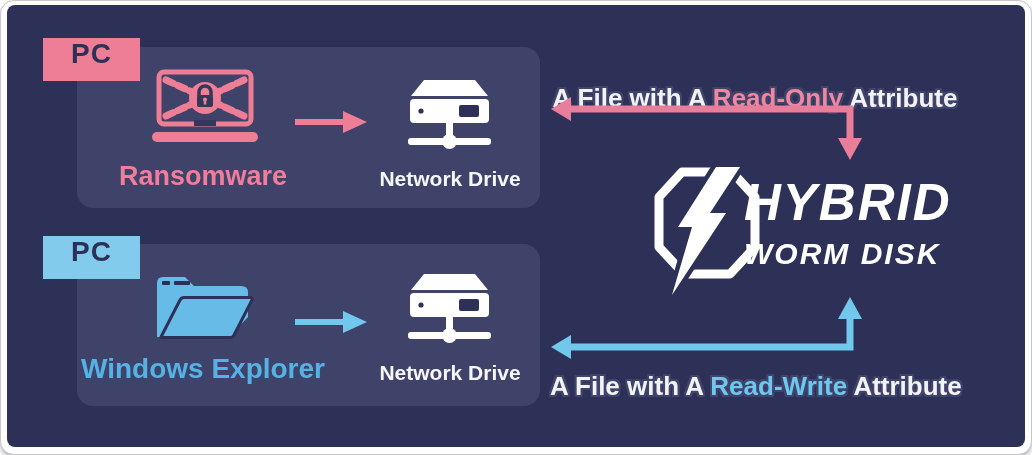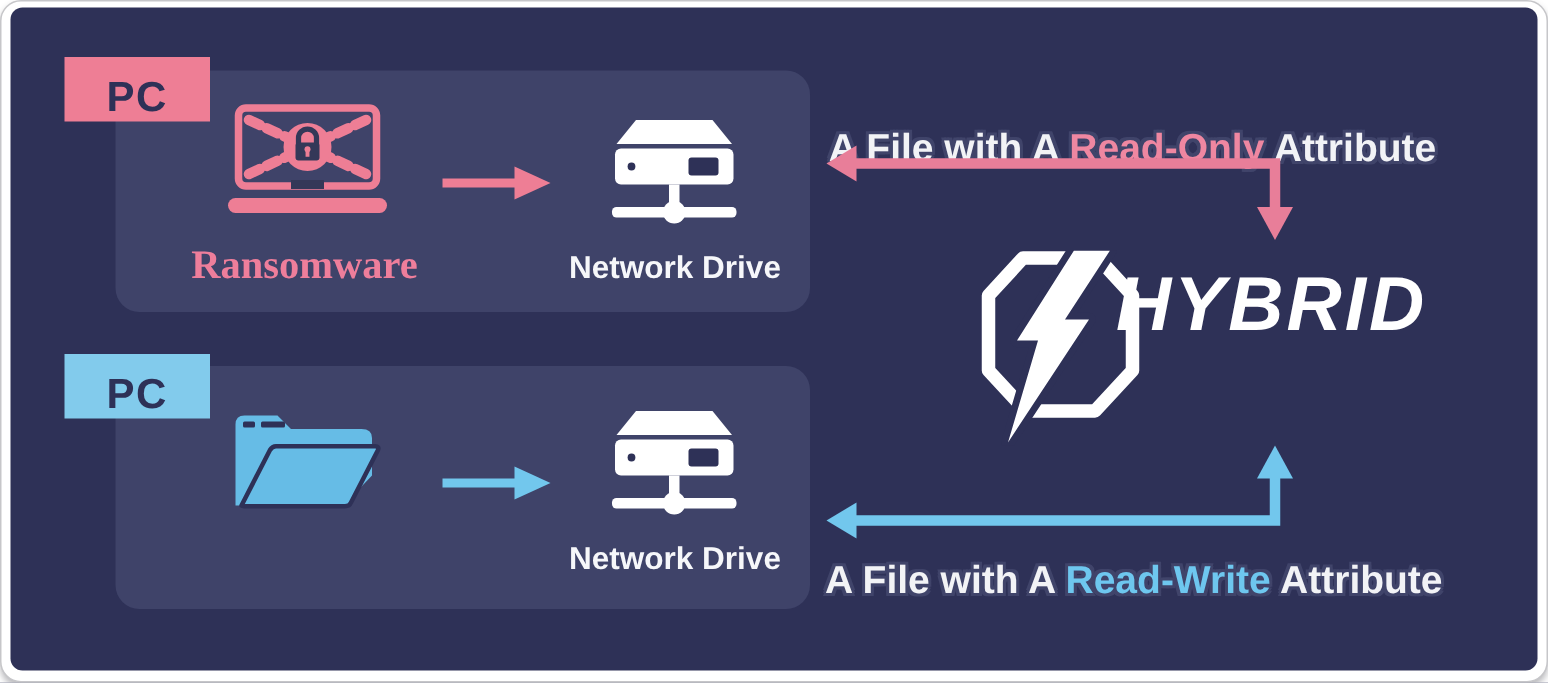--- a/index.html
+++ b/index.html
@@ -15,30 +15,30 @@
     position:absolute;left:6px;top:4px;right:6px;bottom:7px;
     background:#2e3157;border-radius:8px;overflow:hidden;
   }
   .panel{
     position:absolute;background:#3f4369;border-radius:16px;
   }
   .panel.top{left:70px;top:42px;width:463px;height:161px;}
   .panel.bottom{left:70px;top:239px;width:463px;height:162px;}
   .pc-badge{
     position:absolute;left:36px;width:97px;height:43px;
-    display:flex;align-items:flex-end;justify-content:center;
+    display:flex;align-items:flex-start;justify-content:center;
     font-size:28px;font-weight:bold;color:#2e3157;letter-spacing:1px;
   }
   .pc-badge.pink{top:33px;background:#ee7e95;}
   .pc-badge.blue{top:231px;background:#82cbec;}
   .icon-box{position:absolute;}
   .flow-label{
     position:absolute;font-weight:bold;text-align:center;white-space:nowrap;
   }
-  .lbl-ransomware{left:96px;top:156px;width:200px;font-size:27px;color:#ee7e9b;font-family:Liberation Serif, serif;}
+  .lbl-ransomware{left:96px;top:156px;width:200px;font-size:27px;color:#ee7e9b;}
   .lbl-netdrive-top{left:343px;top:162px;width:200px;font-size:21px;color:#f6f7fa;}
   .lbl-winexplorer{left:66px;top:348px;width:260px;font-size:28px;color:#54b3e4;}
   .lbl-netdrive-bottom{left:343px;top:356px;width:200px;font-size:21px;color:#f6f7fa;}
   .annot{
     position:absolute;width:410px;text-align:center;font-size:26px;font-weight:bold;
     color:#f2f3f6;white-space:nowrap;
     text-shadow:-2px -2px 0 #40446a, 2px -2px 0 #40446a, -2px 2px 0 #40446a, 2px 2px 0 #40446a, 0 2px 0 #40446a, 0 -2px 0 #40446a, 2px 0 0 #40446a, -2px 0 0 #40446a;
   }
   .annot.top{left:543px;top:58px;margin-top:20px;}
   .annot.bottom{left:543px;top:366px;}
@@ -126,20 +126,21 @@
         <path d="M18,1 L69,1 L82,17 L5,17 Z" fill="#ffffff"></path>
         <rect x="4" y="20" width="79" height="24" rx="4" fill="#ffffff"></rect>
         <circle cx="15" cy="32" r="2.6" fill="#2e3157"></circle>
         <rect x="53" y="26" width="20" height="12" rx="2" fill="#2e3157"></rect>
         <rect x="40" y="44" width="7" height="18" fill="#ffffff"></rect>
         <rect x="2" y="59" width="83" height="7" rx="3" fill="#ffffff"></rect>
         <circle cx="43.5" cy="62.5" r="7.5" fill="#ffffff"></circle>
       </svg>
     </div>
 
+    <div class="flow-label lbl-winexplorer">Windows Explorer</div>
     <div class="flow-label lbl-netdrive-bottom">Network Drive</div>
 
     <div class="annot top">
       <span>A File with A </span><span class="hl-pink">Read-Only</span><span> Attribute</span>
     </div>
 
     <div class="icon-box" style="left:540px;top:85px;">
       <svg width="330" height="80" viewBox="0 0 330 80">
         <path d="M18,19 H303 V50" fill="none" stroke="#e87e99" stroke-width="7"></path>
         <polygon points="4,19 24,7 24,31" fill="#e87e99"></polygon>
@@ -162,16 +163,17 @@
     <div class="icon-box" style="left:645px;top:162px;">
       <svg width="112" height="130" viewBox="0 0 112 130">
         <path d="M30,5 L80,5 L103,30 L103,80 L78,107 L32,107 L7,80 L7,30 Z" fill="none" stroke="#ffffff" stroke-width="9" stroke-linejoin="round"></path>
         <polygon points="64,0 88,0 58,46 74,46 20,128 40,60 26,60" fill="none" stroke="#2e3157" stroke-width="9" stroke-linejoin="round"></polygon>
         <polygon points="64,0 88,0 58,46 74,46 20,128 40,60 26,60" fill="#ffffff"></polygon>
       </svg>
     </div>
 
     <div class="logo-text">
       <div class="logo-title">HYBRID</div>
+      <div class="logo-subtitle">WORM DISK</div>
     </div>
 
   </div>
 </div>
 
 </body></html>

